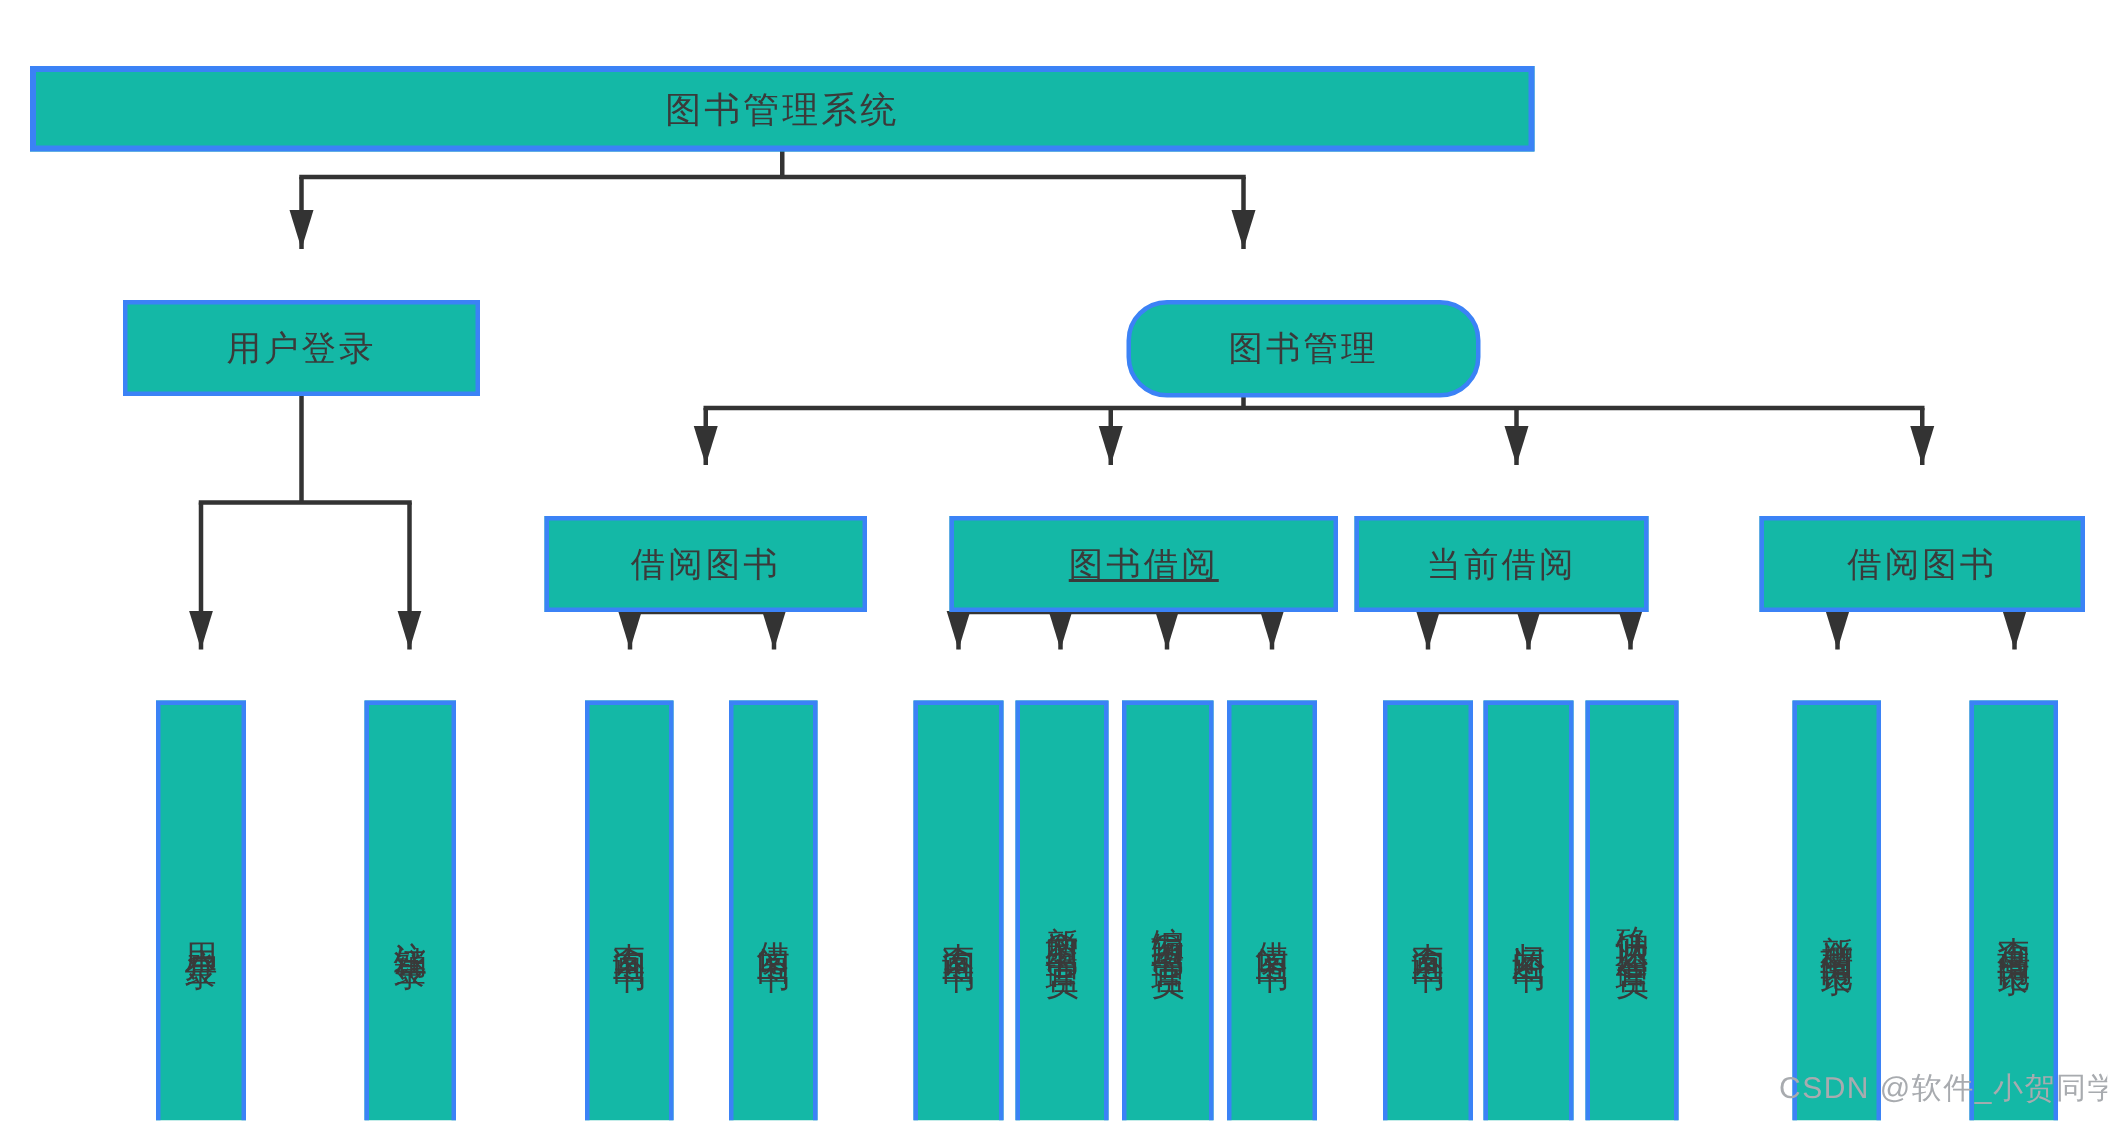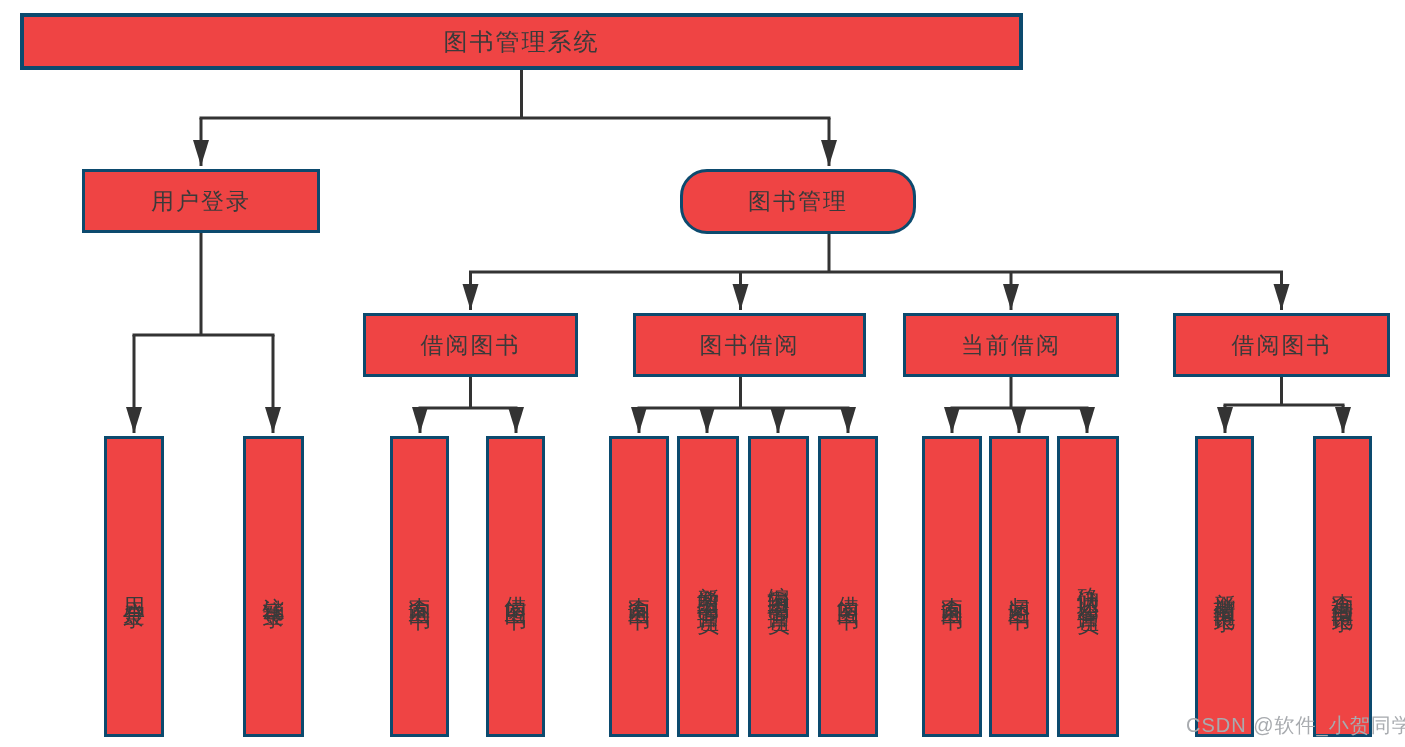--- a/index.html
+++ b/index.html
@@ -17,25 +17,26 @@
     overflow:hidden;
   }
   .wires{position:absolute;left:0;top:0;z-index:0;}
   .wires path, .wires line{stroke:var(--line);stroke-width:3;fill:none;}
   .wires .corner{stroke-linecap:square;}
   .wires polygon{fill:var(--line);}
 
   .node{
     position:absolute;
     box-sizing:border-box;
-    background:#ef4444;
-    border:3px solid #0c4a6e;
+    background:#14b8a6;
+    border:3px solid #3b82f6;
     display:flex;align-items:center;justify-content:center;
     color:var(--text);
     z-index:1;
+    margin-top:31px;
   }
   .node.h{font-size:23px;letter-spacing:2px;white-space:nowrap;}
   .node.root{border-width:4px;font-size:24px;}
   .node.v{z-index:1;}
   .node.v .vtext{
     writing-mode:vertical-rl;
     text-orientation:mixed;
     font-size:22px;
     letter-spacing:4px;
     line-height:1;
@@ -93,25 +94,25 @@
     <line x1="1087" y1="408" x2="1087" y2="433" marker-end="url(#arrow)"></line>
 
     <path class="corner" d="M1281.5,377 V405 M1225,405 H1343"></path>
     <line x1="1225" y1="405" x2="1225" y2="433" marker-end="url(#arrow)"></line>
     <line x1="1343" y1="405" x2="1343" y2="433" marker-end="url(#arrow)"></line>
   </svg>
 
   <div class="node h root" style="left:20px;top:13px;width:1003px;height:57px;">图书管理系统</div>
 
   <div class="node h" style="left:82px;top:169px;width:238px;height:64px;">用户登录</div>
-  <div class="node h" style="left:680px;top:169px;width:236px;height:65px;border-radius:27px;">图书管理</div>
+  <div class="node h" style="left:751px;top:169px;width:236px;height:65px;border-radius:27px;">图书管理</div>
 
   <div class="node h" style="left:363px;top:313px;width:215px;height:64px;">借阅图书</div>
-  <div class="node h" style="left:633px;top:313px;width:233px;height:64px;">图书借阅</div>
-  <div class="node h" style="left:903px;top:313px;width:216px;height:64px;">当前借阅</div>
+  <div class="node h" style="left:633px;top:313px;width:259px;height:64px;text-decoration:underline;">图书借阅</div>
+  <div class="node h" style="left:903px;top:313px;width:196px;height:64px;">当前借阅</div>
   <div class="node h" style="left:1173px;top:313px;width:217px;height:64px;">借阅图书</div>
 
   <div class="node v" style="left:104px;top:436px;width:60px;height:301px;">
     <span class="vtext">用户登录</span>
   </div>
   <div class="node v" style="left:243px;top:436px;width:61px;height:301px;">
     <span class="vtext">注销登录</span>
   </div>
 
   <div class="node v" style="left:390px;top:436px;width:59px;height:301px;">

